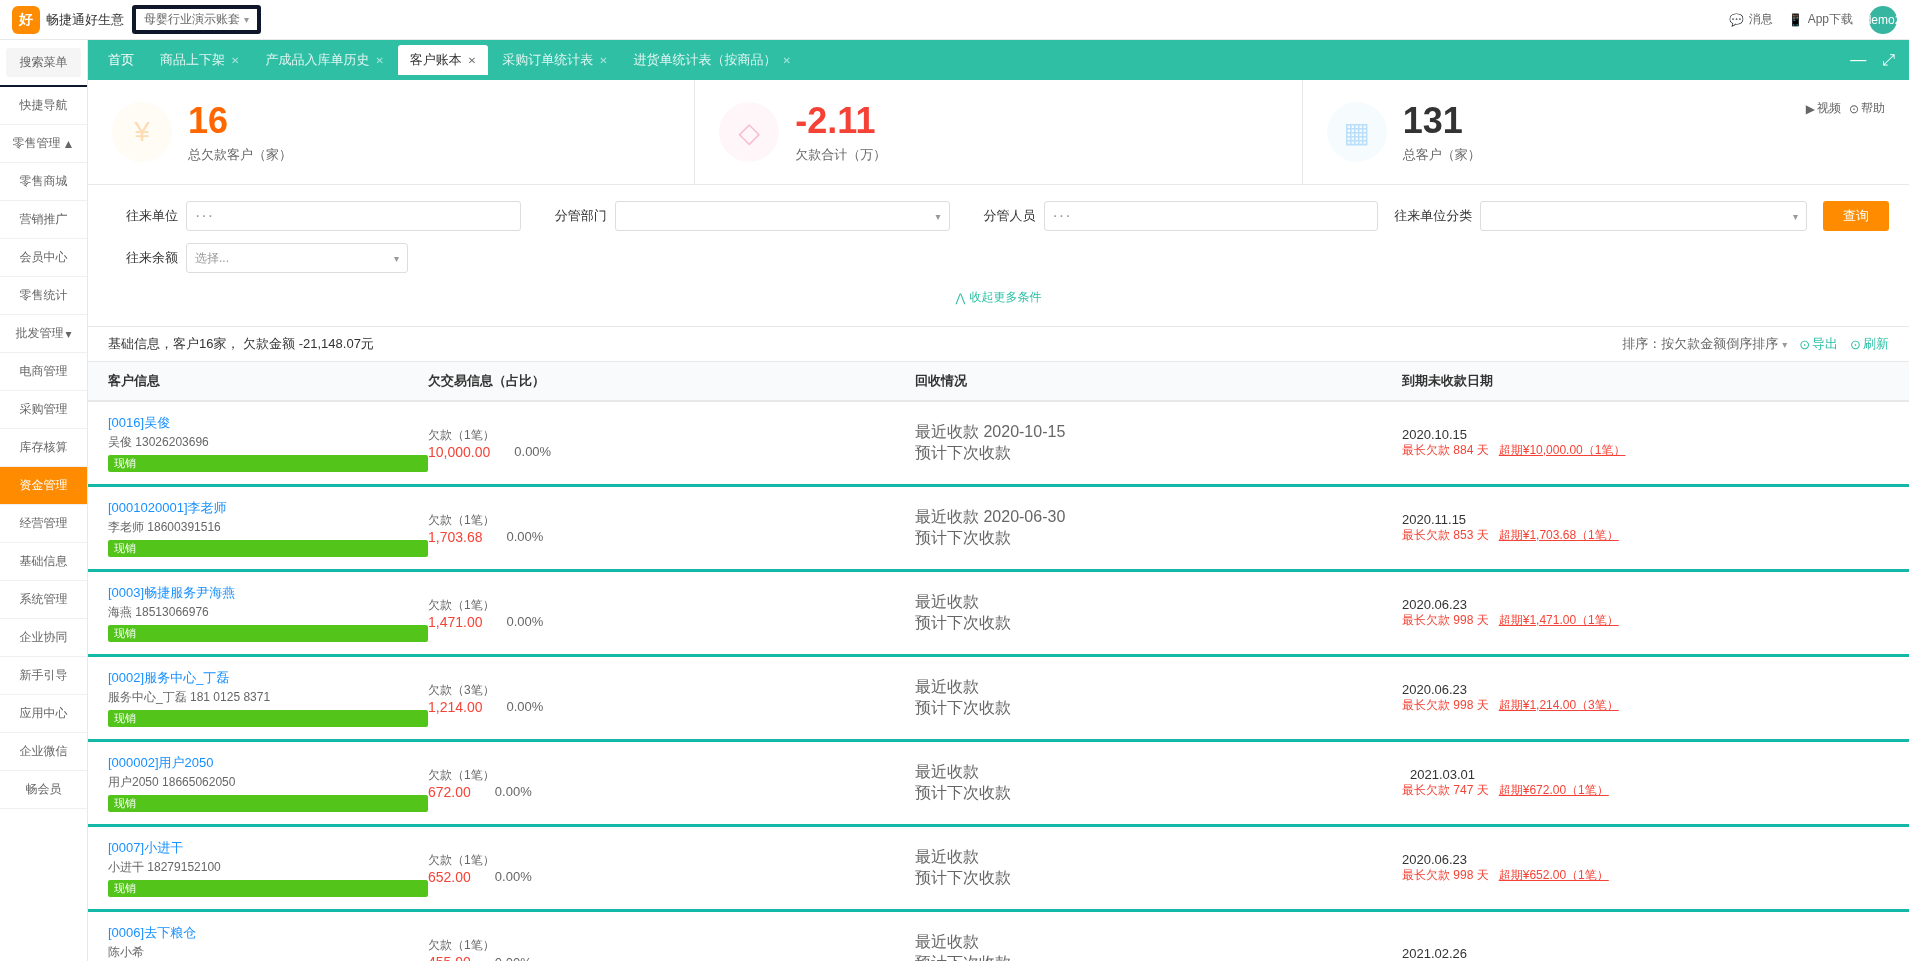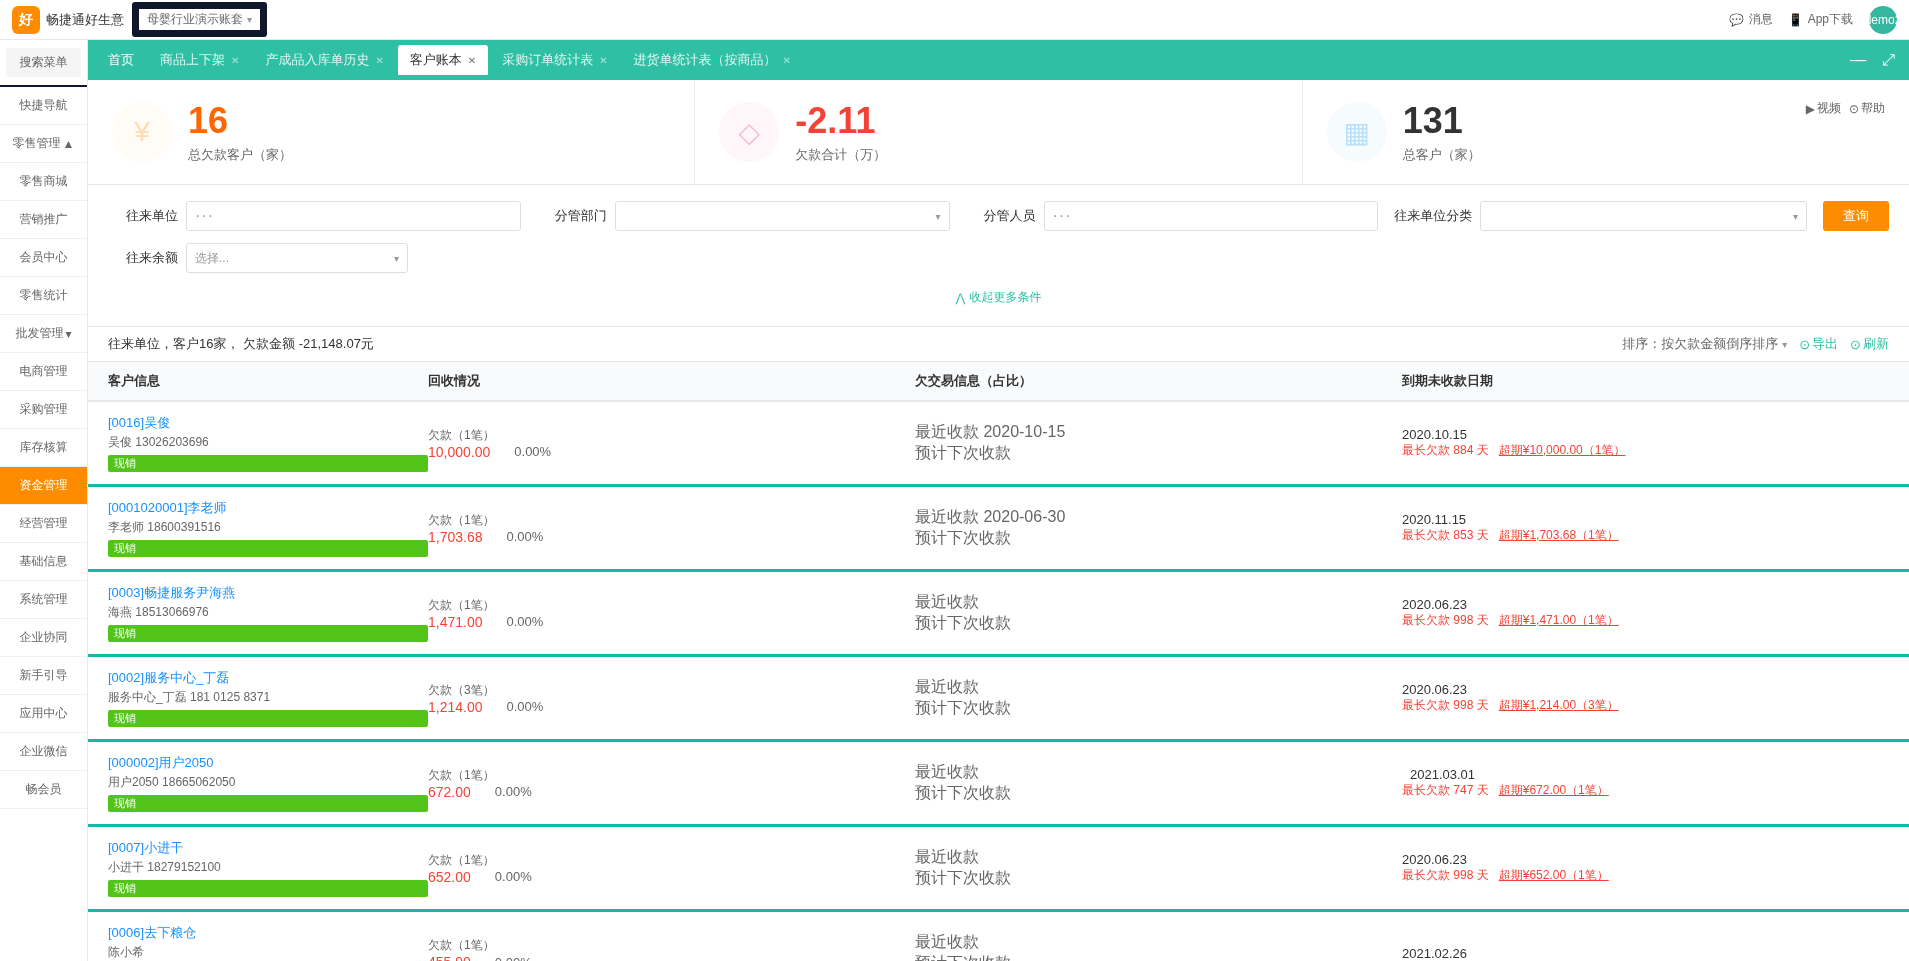--- a/index.html
+++ b/index.html
@@ -5,21 +5,21 @@
     * { margin: 0; padding: 0; box-sizing: border-box; }
     body { font-family: 'Microsoft YaHei', Arial, sans-serif; font-size: 13px; background: #f0f2f5; color: #333; overflow: hidden; }
 
     
     .app-wrapper { display: flex; flex-direction: column; height: 961px; width: 1909px; }
     .top-bar { height: 40px; background: #fff; display: flex; align-items: center; padding: 0 12px; border-bottom: 1px solid #e8e8e8; justify-content: space-between; }
     .top-bar-left { display: flex; align-items: center; gap: 8px; }
     .logo-area { display: flex; align-items: center; gap: 6px; }
     .logo-icon { width: 28px; height: 28px; background: #ff8c00; border-radius: 6px; display: flex; align-items: center; justify-content: center; color: white; font-size: 14px; font-weight: bold; }
     .logo-text { font-size: 13px; color: #333; }
-    .store-selector { display: flex; align-items: center; gap: 4px; color: #666; font-size: 12px; border: 7px solid #0f172a; padding: 2px 8px; border-radius: 3px; cursor: pointer; }
+    .store-selector { display: flex; align-items: center; gap: 4px; color: #666; font-size: 12px; border: 4px solid #0f172a; padding: 2px 8px; border-radius: 3px; cursor: pointer; }
     .top-bar-right { display: flex; align-items: center; gap: 16px; }
     .top-right-item { display: flex; align-items: center; gap: 4px; color: #666; font-size: 12px; cursor: pointer; }
     .avatar { width: 28px; height: 28px; border-radius: 50%; background: #36b5a0; display: flex; align-items: center; justify-content: center; color: white; font-size: 12px; }
 
     
     .main-layout { display: flex; flex: 1; overflow: hidden; }
 
     
     .sidebar { width: 88px; background: #fff; border-right: 1px solid #e8e8e8; display: flex; flex-direction: column; overflow-y: auto; }
     .sidebar-search { padding: 8px 6px; border-bottom: 2px solid #0f172a; }
@@ -312,21 +312,21 @@
           <div class="collapse-row">
             <div class="collapse-btn">
               <span>⋀</span>
               <span>收起更多条件</span>
             </div>
           </div>
         </div>
 
         <div class="results-bar">
           <div class="results-text">
-            <span>往来单位，客户16家</span>，
+            <span>基础信息，客户16家</span>，
             <span>欠款金额 -21,148.07元</span>
           </div>
           <div class="results-actions">
             <div class="results-sort">
               <span>排序：按欠款金额倒序排序</span>
               <span class="chevron">▾</span>
             </div>
             <div class="action-link">
               <span>⊙</span>
               <span>导出</span>
@@ -334,22 +334,22 @@
             <div class="action-link">
               <span>⊙</span>
               <span>刷新</span>
             </div>
           </div>
         </div>
 
         <div class="table-container">
           <div class="table-header">
             <div>客户信息</div>
+            <div>欠交易信息（占比）</div>
             <div>回收情况</div>
-            <div>欠交易信息（占比）</div>
             <div>到期未收款日期</div>
           </div>
           <div class="table-body" id="table-body">
           <div class="table-row">
     <div class="cell">
       <a class="customer-name">[0016]吴俊</a>
       <div class="customer-info">吴俊  13026203696</div>
       <span class="tag">现销</span>
     </div>
     <div class="cell">

